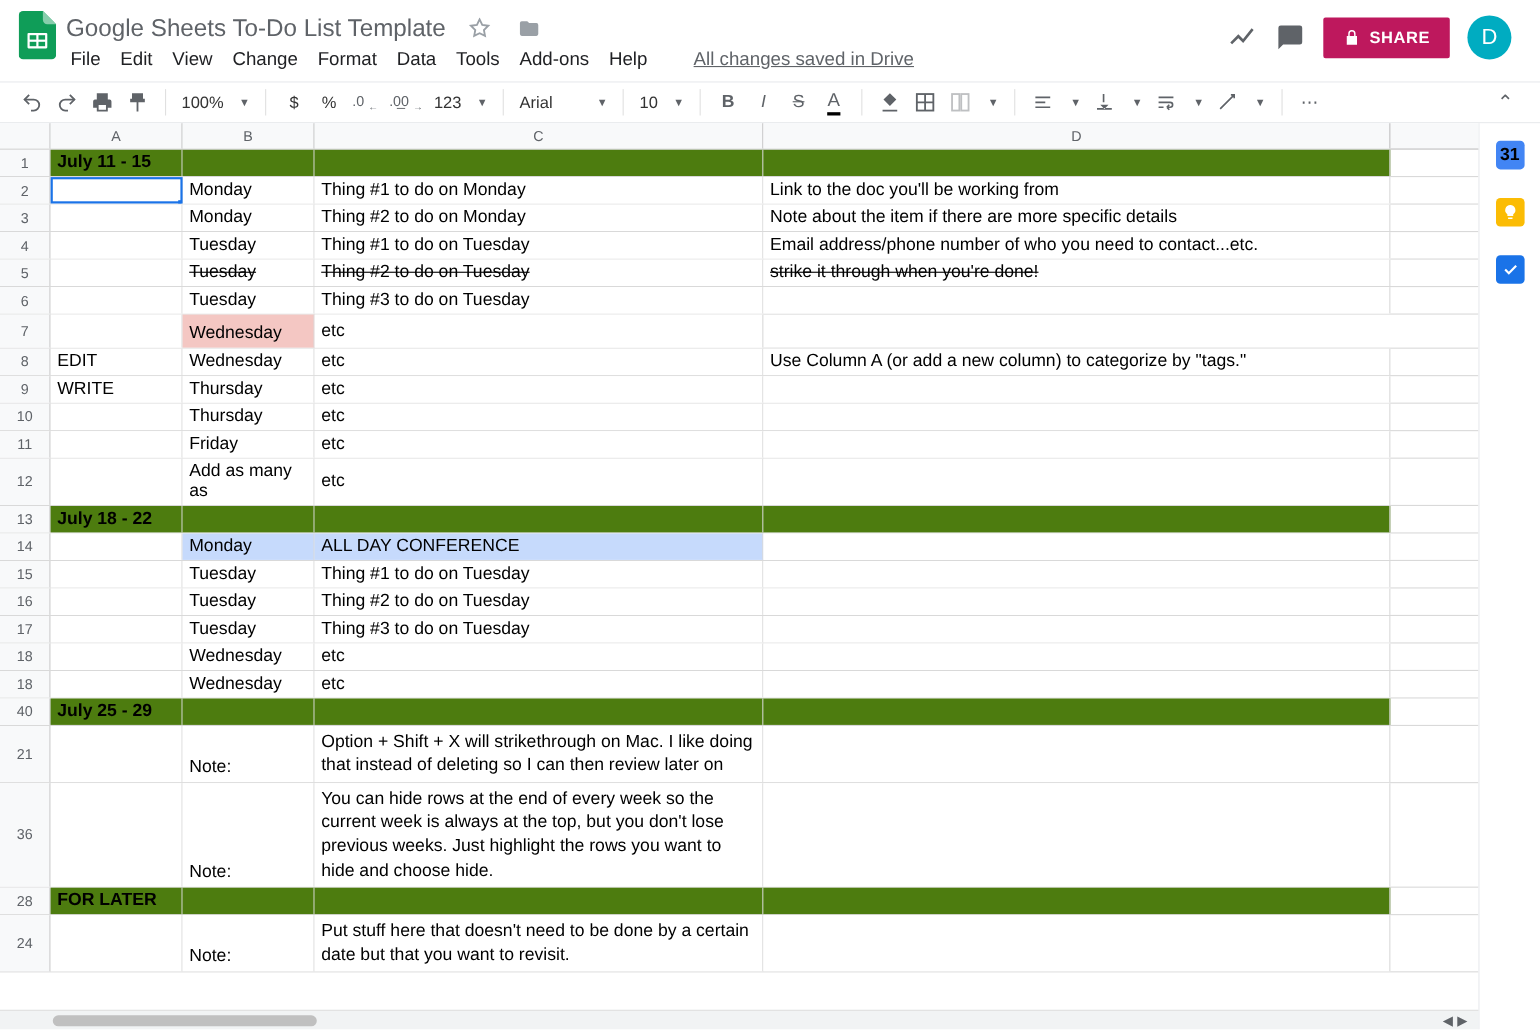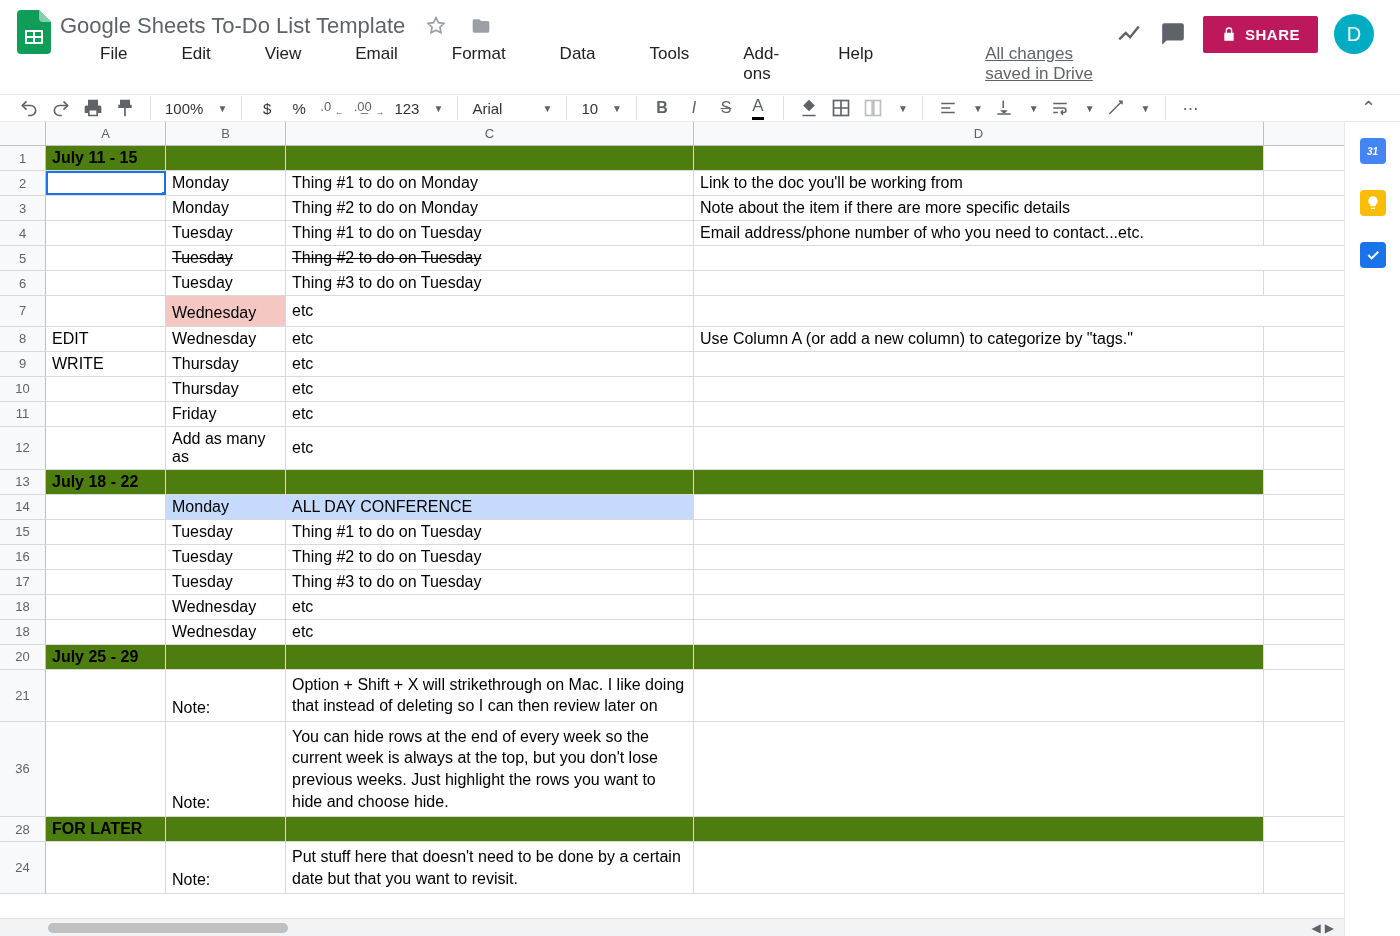--- a/index.html
+++ b/index.html
@@ -5,28 +5,28 @@
   * { box-sizing: border-box; }
   body { margin:0; font-family: Arial, "Helvetica Neue", sans-serif; font-size:13px; color:#202124; background:#fff; overflow:hidden;}
   .app { display:flex; flex-direction:column; width:1400px; height:936px; }
   
   .titlebar { display:flex; align-items:flex-start; padding:8px 8px 0 8px; }
   .logo { width:40px; height:40px; margin:4px 6px 0 6px; display:flex; align-items:center; justify-content:center;}
   .titlecol { flex:1; display:flex; flex-direction:column; }
   .titlerow { display:flex; align-items:center; gap:17px; padding:4px 0 2px 0;}
   .doctitle { font-size:22px; color:#5f6368; font-weight:400;}
   .menubar { display:flex; gap:18px; padding:2px 0 10px 4px; font-size:17px; color:#202124;}
-  .menubar span { cursor:pointer;margin-left:36px;}
+  .menubar span { cursor:pointer;}
   .savedmsg { color:#5f6368; text-decoration: underline; }
   .header-right { display:flex; align-items:center; gap:16px; padding-right:18px; margin-top:6px;}
   .iconbtn { width:28px; height:28px; display:flex; align-items:center; justify-content:center; color:#5f6368; cursor:pointer;}
   .sharebtn { background:#be185d; color:#fff; font-weight:700; font-size:15px; letter-spacing:.5px; padding:10px 18px; border-radius:2px; display:flex; align-items:center; gap:8px; cursor:pointer;}
   .avatar { width:40px; height:40px; border-radius:50%; background:#00acc1; color:#fff; font-size:20px; display:flex; align-items:center; justify-content:center; font-weight:400;}
   
-  .toolbar { display:flex; align-items:center; height:28px; border-top:1px solid #e8eaed; border-bottom:1px solid #e8eaed; padding:0 8px; gap:0; color:#5f6368;}
+  .toolbar { display:flex; align-items:center; height:38px; border-top:1px solid #e8eaed; border-bottom:1px solid #e8eaed; padding:0 8px; gap:0; color:#5f6368;}
   .tb-group { display:flex; align-items:center; gap:10px; padding:0 10px;}
   .tb-sep { width:1px; height:24px; background:#e0e0e0; margin:0 4px;}
   .tb-btn { min-width:22px; height:28px; display:flex; align-items:center; justify-content:center; cursor:pointer; font-size:16px; color:#5f6368;}
   .tb-text { font-size:15px; color:#333;}
   .dropdown-caret { font-size:10px; color:#5f6368; margin-left:4px;}
   .font-box { min-width:100px; }
   .size-box { min-width:44px; text-align:center;}
   .hide-btn { margin-left:auto; padding-right:16px; font-size:18px; color:#5f6368; cursor:pointer;}
   
   .fxbar { display:flex; align-items:center; height:28px; border-bottom:1px solid #e0e0e0; padding:0 8px;}
@@ -49,21 +49,21 @@
   .weekhdr .cell { background:#4d7c0f; font-weight:700;}
   .weekhdr .cA { color:#000; }
   .strike { text-decoration: line-through; }
   .pink { background:#f4c7c3 !important; }
   .blue { background:#c6dafc !important; }
   .wrap { white-space:normal; line-height:1.35; align-items:flex-start; padding-top:4px; padding-bottom:4px;}
   .selcell { outline:2px solid #1a73e8; outline-offset:-2px; position:relative; background:#fff !important;}
   .selcell::after { content:""; position:absolute; right:-3px; bottom:-3px; width:6px; height:6px; background:#1a73e8;}
   
   .sidepanel { width:56px; border-left:1px solid #e8eaed; display:flex; flex-direction:column; align-items:center; gap:26px; padding-top:16px;}
-  .sp-icon { width:26px; height:26px; border-radius:4px; display:flex; align-items:center; justify-content:center; font-size:10px; font-weight:700; color:#ffffff;font-style:italic;}
+  .sp-icon { width:26px; height:26px; border-radius:4px; display:flex; align-items:center; justify-content:center; font-size:16px; font-weight:700; color:#000000;}
   
   .hscroll { height:18px; background:#f1f3f4; border-top:1px solid #e0e0e0; display:flex; align-items:center;}
   .hscroll .thumb { height:10px; width:240px; background:#c0c0c0; border-radius:5px; margin-left:48px;}
   .hscroll .arrows { margin-left:auto; display:flex; gap:4px; padding-right:10px; color:#5f6368; font-size:12px;}
   svg { display:block; }
 </style>
 </head>
 <body>
 
 <div class="app">
@@ -91,21 +91,21 @@
         <span class="iconbtn">
             <svg width="20" height="20" viewBox="0 0 24 24" fill="#9aa0a6">
               <path d="M10 4H4a2 2 0 0 0-2 2v12a2 2 0 0 0 2 2h16a2 2 0 0 0 2-2V8a2 2 0 0 0-2-2h-8l-2-2z"></path>
             </svg>
           </span>
       </div>
       <div class="menubar">
         <span>File</span>
         <span>Edit</span>
         <span>View</span>
-        <span>Email</span>
+        <span>Change</span>
         <span>Format</span>
         <span>Data</span>
         <span>Tools</span>
         <span>Add-ons</span>
         <span>Help</span>
         <span style="width:6px;"></span>
         <span class="savedmsg">All changes saved in Drive</span>
       </div>
     </div>
     <div class="header-right">
@@ -291,20 +291,21 @@
             <div class="cell cA"></div>
             <div class="cell cB">Tuesday</div>
             <div class="cell cC">Thing #1 to do on Tuesday</div>
             <div class="cell cD">Email address/phone number of who you need to contact...etc.</div>
           </div>
           <div class="row">
             <div class="rowhdr">5</div>
             <div class="cell cA strike"></div>
             <div class="cell cB strike">Tuesday</div>
             <div class="cell cC strike">Thing #2 to do on Tuesday</div>
+            <div class="cell cD strike">strike it through when you're done!</div>
           </div>
           <div class="row">
             <div class="rowhdr">6</div>
             <div class="cell cA"></div>
             <div class="cell cB">Tuesday</div>
             <div class="cell cC">Thing #3 to do on Tuesday</div>
             <div class="cell cD"></div>
           </div>
           <div class="row">
             <div class="rowhdr">7</div>
@@ -390,21 +391,21 @@
             <div class="cell cD"></div>
           </div>
           <div class="row">
             <div class="rowhdr">18</div>
             <div class="cell cA"></div>
             <div class="cell cB">Wednesday</div>
             <div class="cell cC">etc</div>
             <div class="cell cD"></div>
           </div>
           <div class="row weekhdr">
-            <div class="rowhdr">20</div>
+            <div class="rowhdr">40</div>
             <div class="cell cA">July 25 - 29</div>
             <div class="cell cB"></div>
             <div class="cell cC"></div>
             <div class="cell cD"></div>
           </div>
           <div class="row">
             <div class="rowhdr">21</div>
             <div class="cell cA"></div>
             <div class="cell cB" style="align-items: flex-end; padding-bottom: 4px;">Note:</div>
             <div class="cell cC wrap">Option + Shift + X will strikethrough on Mac. I like doing that instead of deleting so I can then review later on</div>

